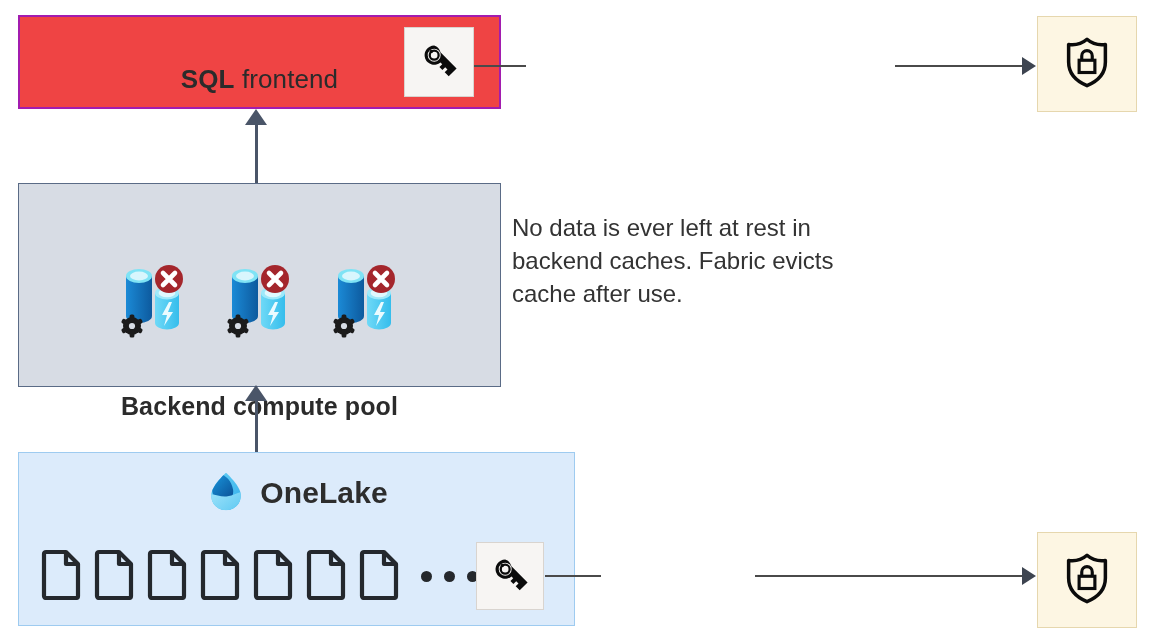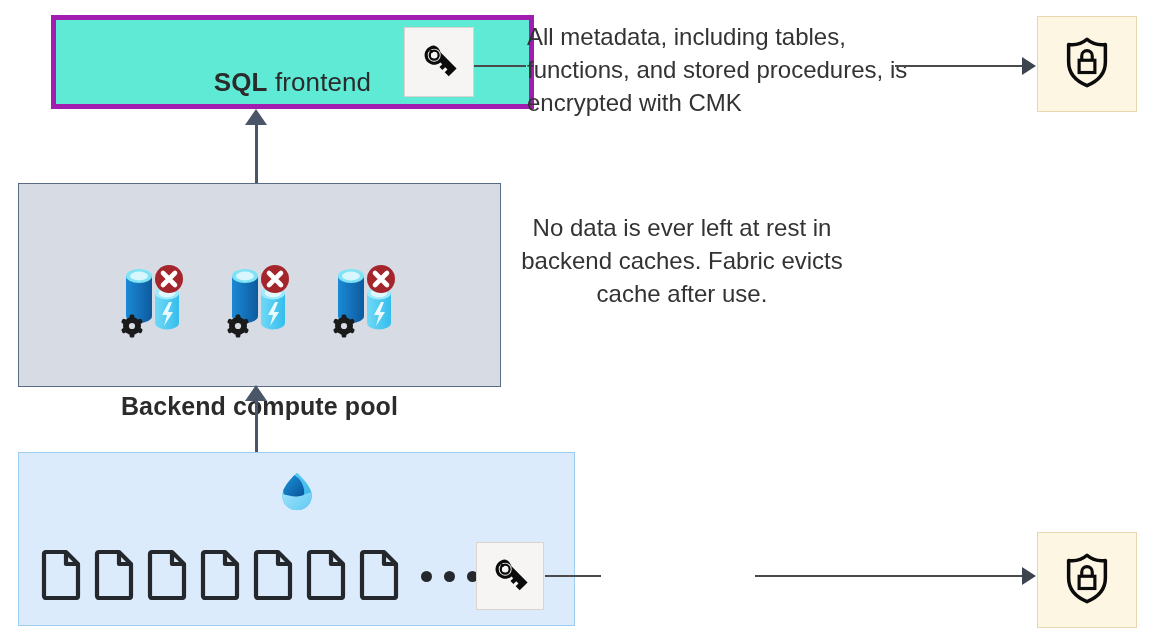--- a/index.html
+++ b/index.html
@@ -23,23 +23,22 @@
   }
 
   
   .box {
     position: absolute;
     box-sizing: border-box;
   }
   .box-sql {
     left: 18px; top: 15px;
     width: 483px; height: 94px;
-    background: #5eead4;
-    border: 5px solid #a21caf;
-    margin-left: 33px;
+    background: #ef4444;
+    border: 2px solid #a21caf;
   }
   .box-backend {
     left: 18px; top: 183px;
     width: 483px; height: 204px;
     background: #d7dce4;
     border: 1px solid #5a6b86;
   }
   .box-onelake {
     left: 18px; top: 452px;
     width: 557px; height: 174px;
@@ -91,21 +90,21 @@
   
   .note {
     position: absolute;
     font-size: 24px;
     line-height: 33px;
     color: #333333;
     font-weight: 400;
     white-space: pre-line;
   }
   .note-1 { left: 527px; top: 20px;  width: 390px; }
-  .note-2 { left: 512px; top: 211px; width: 340px; text-align: center; }
+  .note-2 { left: 512px; top: 211px; width: 340px; }
   .note-3 { left: 607px; top: 481px; width: 395px; }
 
   
   .vline {
     position: absolute;
     width: 3px;
     background: #4a5568;
   }
   .vline-1 { left: 255px; top: 122px; height: 61px; }
   .vline-2 { left: 255px; top: 398px; height: 54px; }
@@ -197,21 +196,20 @@
       <svg width="42" height="42" viewBox="0 0 48 48">
         <path d="M18.5 7.5a11 11 0 1 0 7.2 19.3l2.0 2.0 -3.2 3.2 3.4 3.4 3.2-3.2 2.6 2.6 -3.2 3.2 4.6 4.6 9.0-9.0 -18.4-18.4A11 11 0 0 0 18.5 7.5Zm0 3.6a7.4 7.4 0 1 1 0 14.8 7.4 7.4 0 0 1 0-14.8Z" fill="#0b0b0b"></path>
         <circle cx="15.2" cy="14.4" r="2.0" fill="#0b0b0b"></circle>
         <circle cx="18.5" cy="18.5" r="5.1" fill="none" stroke="#0b0b0b" stroke-width="2.6"></circle>
       </svg>
     </span>
   </div>
 
   <div class="hline hline-key-top"></div>
 
-  <div class="note note-1">All metadata, including tables, functions, and stored procedures, is encrypted with CMK</div>
 
   <div class="hline hline-arrow-top"></div>
   <div class="arrow-right arrow-right-top"></div>
 
   <div class="shield-badge shield-top">
     <span>
       <svg width="56" height="56" viewBox="0 0 64 64">
         <path d="M32 6 C25 12 18 13 11 12 L11 32 C11 45 20 54 32 59 C44 54 53 45 53 32 L53 12 C46 13 39 12 32 6Z" fill="none" stroke="#0b0b0b" stroke-width="4" stroke-linejoin="round"></path>
         <path d="M26 30 L26 25 a6 6 0 0 1 12 0 L38 30" fill="none" stroke="#0b0b0b" stroke-width="3.6"></path>
         <rect x="23" y="30" width="18" height="14" fill="none" stroke="#0b0b0b" stroke-width="3.6"></rect>
@@ -340,20 +338,21 @@
             <path d="M24 3 C24 3 41 18 41 29 A17 17 0 0 1 7 29 C7 18 24 3 24 3Z"></path>
           </clipPath>
         </defs>
         <g clip-path="url(#olClip)">
           <rect x="0" y="0" width="48" height="48" fill="url(#olB)"></rect>
           <path d="M6 2 C20 2 30 10 32 22 C33.6 31 27 38 19 36 C10 34 6 24 9 14 Z" fill="url(#olA)"></path>
           <path d="M-2 30 C8 24 16 32 26 30 C36 28 44 22 52 24 L52 50 L-2 50 Z" fill="url(#olC)"></path>
         </g>
       </svg>
     </span>
+    <span class="onelake-word">OneLake</span>
   </div>
 
   <div class="file-row">
     <span><svg width="44" height="52" viewBox="0 0 44 52">
           <path d="M6 4 h20 l12 12 v32 a2 2 0 0 1 -2 2 H6 a2 2 0 0 1 -2 -2 V6 a2 2 0 0 1 2 -2Z" fill="none" stroke="#24282d" stroke-width="4.2" stroke-linejoin="round"></path>
           <path d="M26 4 v12 h12" fill="none" stroke="#24282d" stroke-width="4.2" stroke-linejoin="round"></path>
         </svg></span>
     <span><svg width="44" height="52" viewBox="0 0 44 52">
           <path d="M6 4 h20 l12 12 v32 a2 2 0 0 1 -2 2 H6 a2 2 0 0 1 -2 -2 V6 a2 2 0 0 1 2 -2Z" fill="none" stroke="#24282d" stroke-width="4.2" stroke-linejoin="round"></path>
           <path d="M26 4 v12 h12" fill="none" stroke="#24282d" stroke-width="4.2" stroke-linejoin="round"></path>

